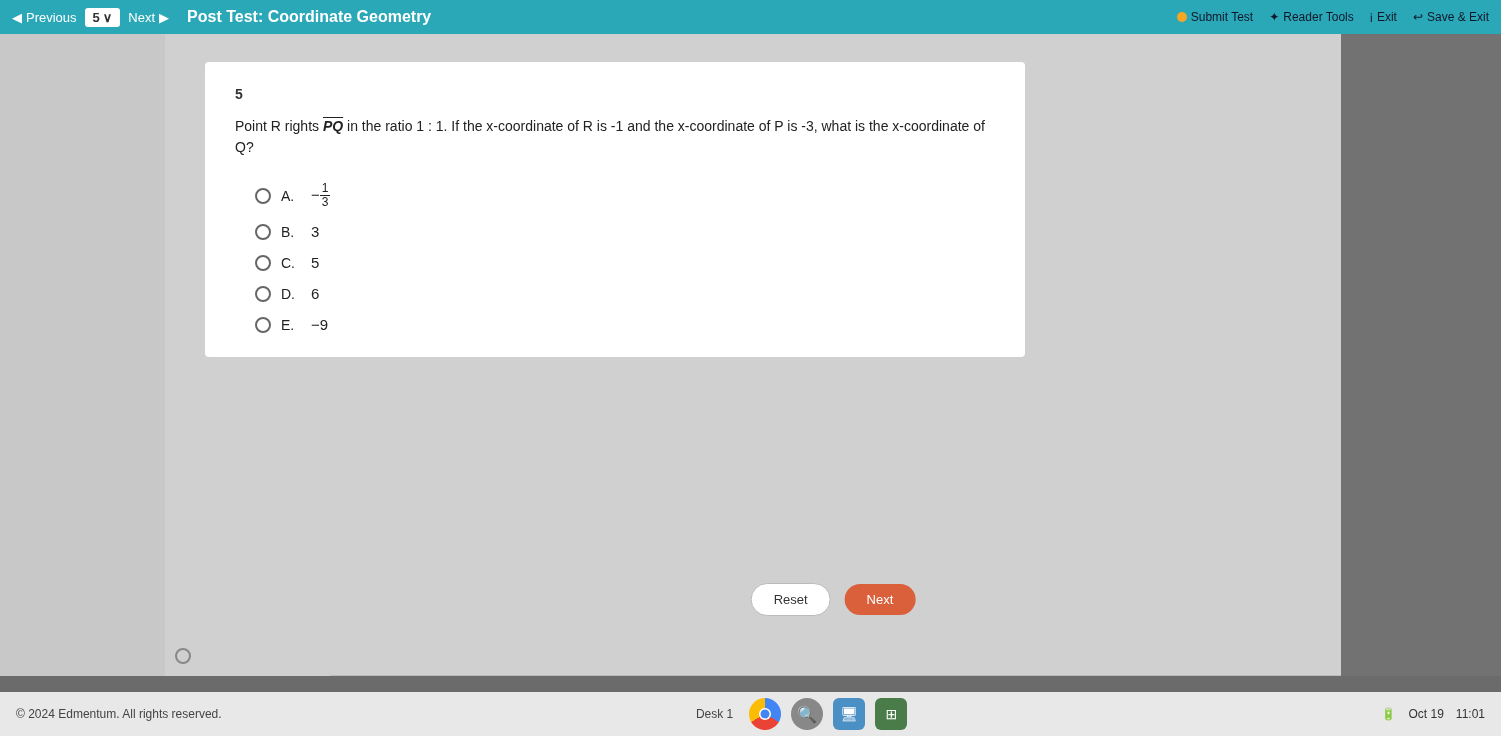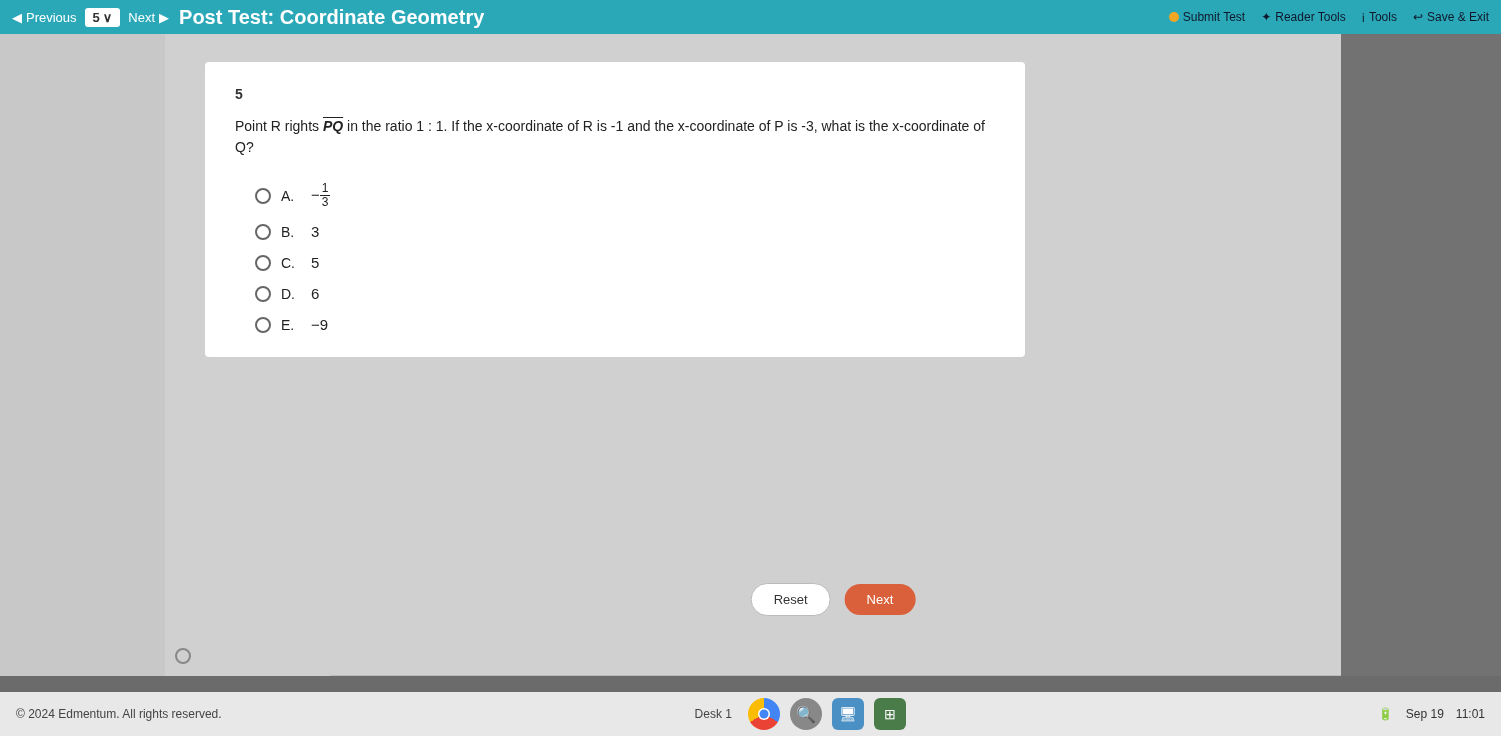--- a/index.html
+++ b/index.html
@@ -48,23 +48,23 @@
       padding: 2px 8px;
       border-radius: 3px;
       display: flex;
       align-items: center;
       gap: 3px;
       cursor: pointer;
     }
 
     .page-title {
       color: white;
-      font-size: 20px;
+      font-size: 16px;
       font-weight: 600;
-      margin-left: 2px;
+      margin-left: 10px;
     }
 
     .nav-right {
       margin-left: auto;
       display: flex;
       align-items: center;
       gap: 16px;
       color: #0f172a;
       font-size: 12px;
     }
@@ -334,21 +334,21 @@
     <div class="nav-right-item">
       <span class="dot" style="background:#f5a623;"></span>
       <span>Submit Test</span>
     </div>
     <div class="nav-right-item">
       <span>✦</span>
       <span>Reader Tools</span>
     </div>
     <div class="nav-right-item">
       <span>ℹ</span>
-      <span>Tools</span>
+      <span>Exit</span>
     </div>
     <div class="nav-right-item">
       <span>↩</span>
       <span>Save &amp; Exit</span>
     </div>
   </div>
 </div>
 
 <div class="main-area">
 
@@ -439,16 +439,16 @@
       </div>
 
       <div class="taskbar-icon" style="background:#4a7c4a; border-radius:6px; display:flex; align-items:center; justify-content:center; color:white; font-size:14px;">
         ⊞
       </div>
     </div>
   </div>
 
   <div class="footer-right">
     <span>🔋</span>
-    <span>Sep 19</span>
+    <span>Oct 19</span>
     <span>11:01</span>
   </div>
 </div>
 
 </body></html>

